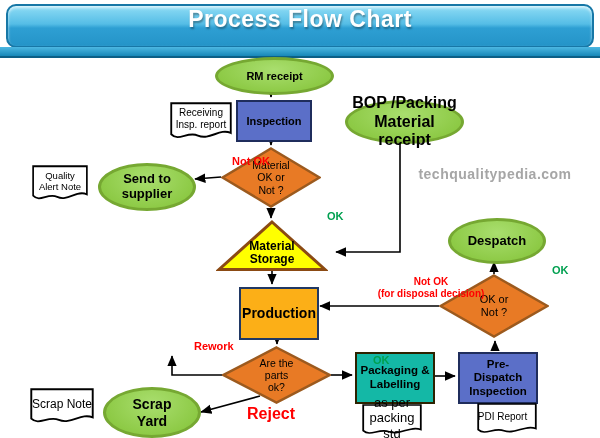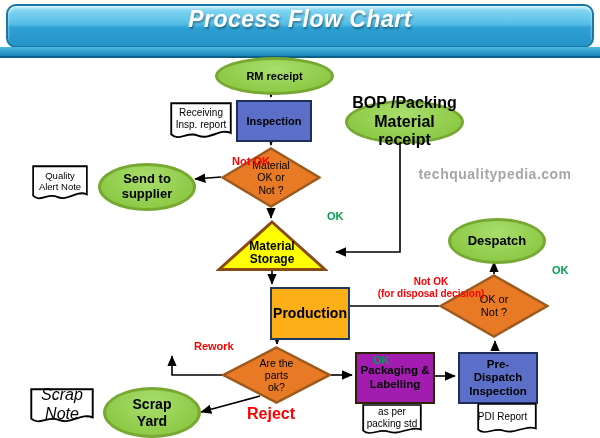--- a/index.html
+++ b/index.html
@@ -7,21 +7,21 @@
           font-family:"Liberation Sans",sans-serif;}
   .abs{position:absolute;}
   .pre{white-space:pre-line;}
   .center{display:flex;align-items:center;justify-content:center;text-align:center;}
 
   
   .banner{left:6px;top:4px;width:584px;height:40px;border:2px solid #1777a6;border-radius:10px;
           background:linear-gradient(180deg,#8edcf5 0%,#55bde6 45%,#2e9fd3 55%,#2494c8 100%);
           box-shadow:inset 0 2px 3px rgba(255,255,255,.7);}
   .banner-text{left:0;top:6px;width:600px;text-align:center;color:#fff;font-size:23px;font-weight:bold;
-          text-shadow:1px 2px 2px rgba(0,0,0,.35);letter-spacing:.5px;font-style:italic;}
+          text-shadow:1px 2px 2px rgba(0,0,0,.35);letter-spacing:.5px;}
   .strip{left:0;top:47px;width:600px;height:9px;
           background:linear-gradient(180deg,#4db8e2,#1787b8);border-bottom:2px solid #0c5f86;}
 
   
   .ellipse{border:3px solid #76a832;border-radius:50%;
            background:radial-gradient(ellipse at 50% 30%,#a9de6e,#8cc944 75%);
            color:#000;font-weight:bold;line-height:1.15;}
   .bluerect{background:#5b6fc8;border:2px solid #1f2d5c;color:#000;font-weight:bold;line-height:1.15;}
   .goldrect{color:#000;font-weight:bold;line-height:1.2;}
   .label{font-weight:bold;padding-left:46px;}
@@ -77,24 +77,24 @@
     <span class="pre">Despatch</span>
   </div>
   <div class="abs ellipse center" style="left:103px;top:387px;width:92px;height:45px;font-size:14px;">
     <span class="pre">Scrap
 Yard</span>
   </div>
 
   <div class="abs bluerect center" style="left:236px;top:100px;width:72px;height:38px;font-size:11px;">
     <span>Inspection</span>
   </div>
-  <div class="abs goldrect center" style="left:239px;top:287px;width:76px;height:49px;font-size:14px;background:#fcaf17;border:2.5px solid #203864;margin-left:31px;">
+  <div class="abs goldrect center" style="left:239px;top:287px;width:76px;height:49px;font-size:14px;background:#fcaf17;border:2.5px solid #203864;">
     <span>Production</span>
   </div>
-  <div class="abs goldrect center" style="left:355px;top:352px;width:76px;height:48px;font-size:11.5px;background:#a21caf;border:2px solid #2d2200;">
+  <div class="abs goldrect center" style="left:355px;top:352px;width:76px;height:48px;font-size:11.5px;background:#14b8a6;border:2px solid #2d2200;">
     <span class="pre">Packaging &amp;
 Labelling</span>
   </div>
   <div class="abs bluerect center" style="left:458px;top:352px;width:76px;height:48px;font-size:11.5px;">
     <span class="pre">Pre-
 Dispatch
 Inspection</span>
   </div>
 
   <div class="abs" style="left:221px;top:147px;width:100px;height:61px;">
@@ -152,29 +152,29 @@
       </svg>
     <div class="abs center doctext" style="left:0;top:3px;width:100%;height:26px;font-size:9.5px;">
       <span class="pre">Quality
 Alert Note</span>
     </div>
   </div>
   <div class="abs" style="left:30px;top:388px;width:64px;height:38px;">
     <svg width="64" height="38" viewBox="0 0 100 62" preserveAspectRatio="none">
         <path d="M2,2 L98,2 L98,48 C80,40 64,60 45,52 C28,45 14,62 2,50 Z" fill="#ffffff" stroke="#000" stroke-width="3"></path>
       </svg>
-    <div class="abs center doctext" style="left:0;top:3px;width:100%;height:26px;font-size:16px;font-style:italic;">
+    <div class="abs center doctext" style="left:0;top:3px;width:100%;height:26px;font-size:12px;">
       <span>Scrap Note</span>
     </div>
   </div>
   <div class="abs" style="left:362px;top:404px;width:60px;height:33px;">
     <svg width="60" height="33" viewBox="0 0 100 62" preserveAspectRatio="none">
         <path d="M2,2 L98,2 L98,48 C80,40 64,60 45,52 C28,45 14,62 2,50 Z" fill="#ffffff" stroke="#000" stroke-width="3"></path>
       </svg>
-    <div class="abs center doctext" style="left:0;top:2px;width:100%;height:24px;font-size:10px;align-items:center;">
+    <div class="abs center doctext" style="left:0;top:2px;width:100%;height:24px;font-size:13px;align-items:center;">
       <span class="pre">as per
 packing std</span>
     </div>
   </div>
   <div class="abs" style="left:464px;top:403px;width:64px;height:33px;padding-left:13px;">
     <svg width="60" height="33" viewBox="0 0 100 62" preserveAspectRatio="none">
         <path d="M2,2 L98,2 L98,48 C80,40 64,60 45,52 C28,45 14,62 2,50 Z" fill="#ffffff" stroke="#000" stroke-width="3"></path>
       </svg>
     <div class="abs center doctext" style="left:0;top:2px;width:100%;height:24px;font-size:10px;">
       <span>PDI Report</span>

